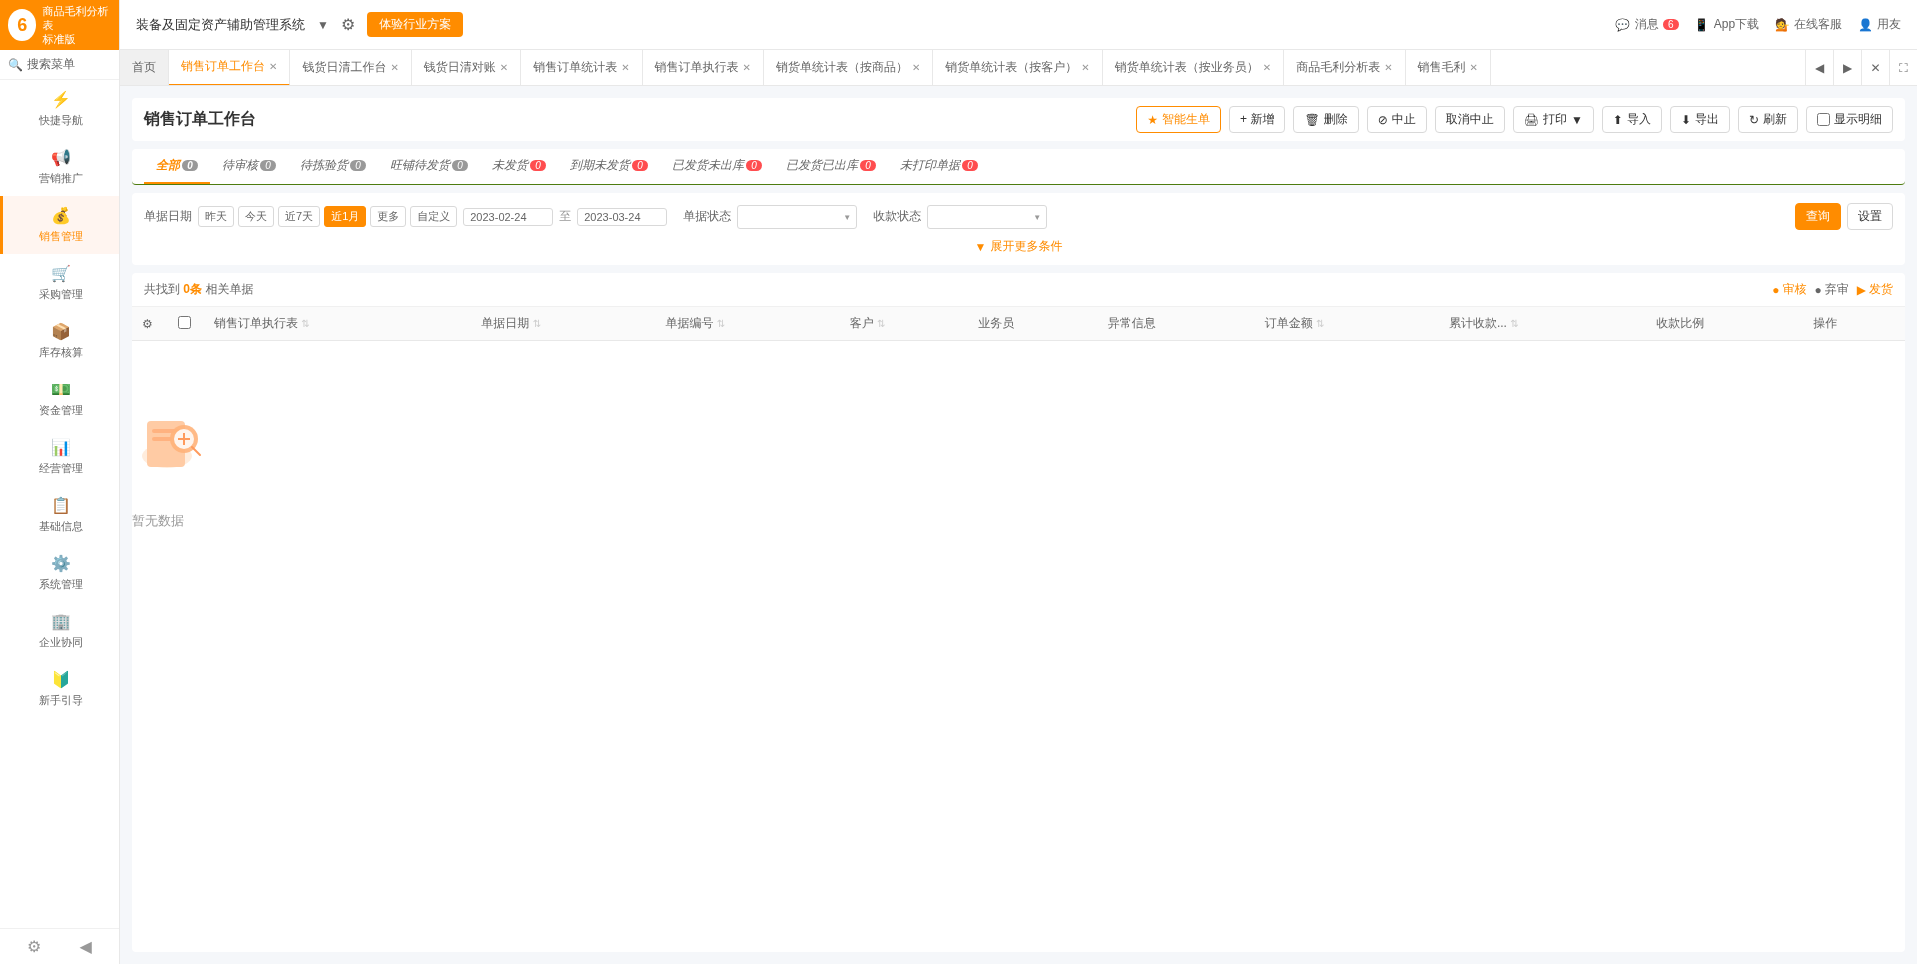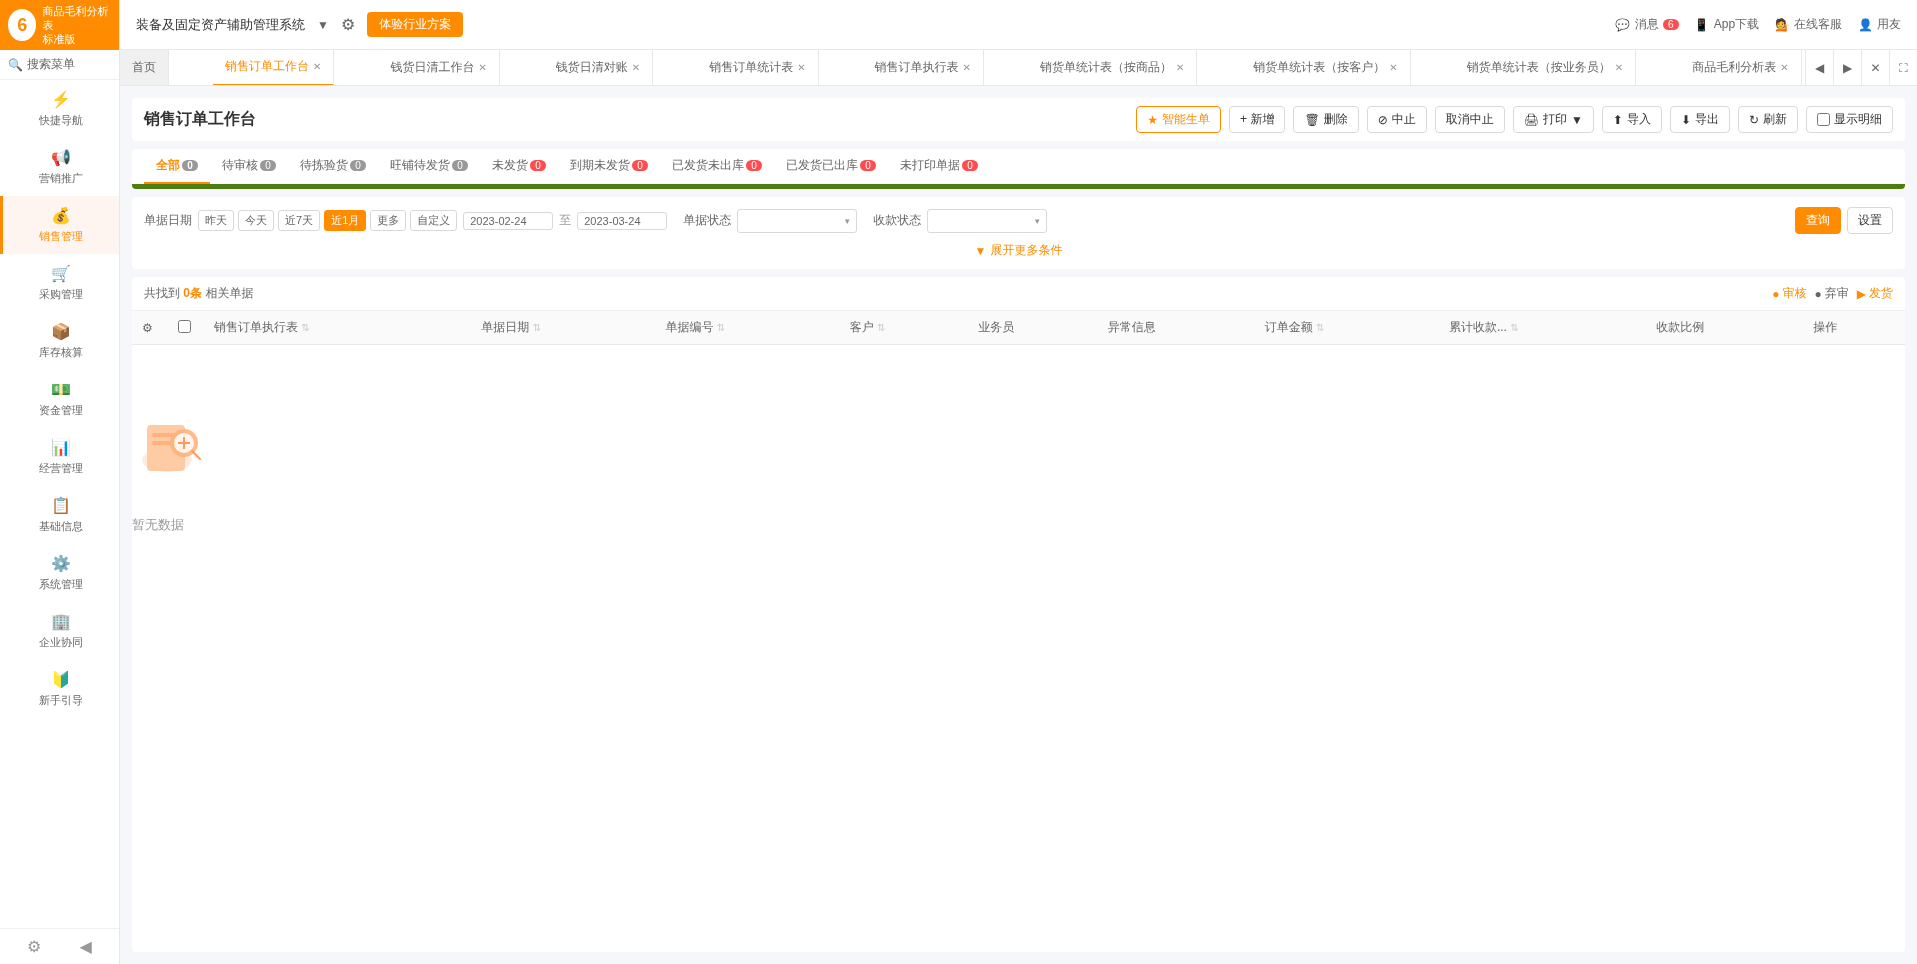--- a/index.html
+++ b/index.html
@@ -44,21 +44,21 @@
 
     
     .page-header { display: flex; align-items: center; justify-content: space-between; background: #fff; padding: 8px 12px; border-radius: 4px; }
     .page-title { font-size: 16px; font-weight: bold; color: #333; }
     .page-actions { display: flex; align-items: center; gap: 8px; }
     .btn { padding: 4px 10px; border-radius: 4px; cursor: pointer; font-size: 12px; display: flex; align-items: center; gap: 4px; border: 1px solid #d9d9d9; background: #fff; color: #333; }
     .btn-primary { background: #ff8c00; color: #fff; border-color: #ff8c00; }
     .btn-orange-outline { border-color: #ff8c00; color: #ff8c00; }
 
     
-    .filter-tabs { background: #fff; padding: 0 12px; border-radius: 4px; display: flex; align-items: center; border-bottom: 5px solid #4d7c0f; }
+    .filter-tabs { background: #fff; padding: 0 12px; border-radius: 4px; display: flex; align-items: center; border-bottom: 1px solid #4d7c0f; font-style: italic; }
     .filter-tab { padding: 8px 12px; cursor: pointer; font-size: 12px; color: #666; border-bottom: 2px solid transparent; white-space: nowrap; }
     .filter-tab.active { color: #ff8c00; border-bottom-color: #ff8c00; font-weight: bold; }
     .filter-tab-badge { background: #ff4d4f; color: #fff; border-radius: 10px; font-size: 10px; padding: 0 4px; min-width: 16px; text-align: center; display: inline-block; margin-left: 2px; }
     .filter-tab-badge-gray { background: #999; color: #fff; border-radius: 10px; font-size: 10px; padding: 0 4px; min-width: 16px; text-align: center; display: inline-block; margin-left: 2px; }
 
     
     .filter-area { background: #fff; padding: 10px 12px; border-radius: 4px; }
     .filter-row { display: flex; align-items: center; gap: 16px; flex-wrap: wrap; }
     .filter-item { display: flex; align-items: center; gap: 6px; }
     .filter-label { color: #666; font-size: 12px; white-space: nowrap; }
@@ -197,21 +197,21 @@
         <span>在线客服</span>
       </div>
       <div class="topbar-right-item">
         <span>👤</span>
         <span>用友</span>
       </div>
     </div>
   </div>
 
   <div class="tabbar">
-    <div id="tabs-container" style="display:flex;overflow:hidden;flex:1;gap:44px;">
+    <div id="tabs-container" style="display:flex;overflow:hidden;flex:1;">
         <div class="tab tab-home">
           <span>首页</span>
         </div>
         <div class="tab active">
           <span>销售订单工作台</span>
           <span class="tab-close">✕</span>
         </div>
         <div class="tab">
           <span>钱货日清工作台</span>
           <span class="tab-close">✕</span>

